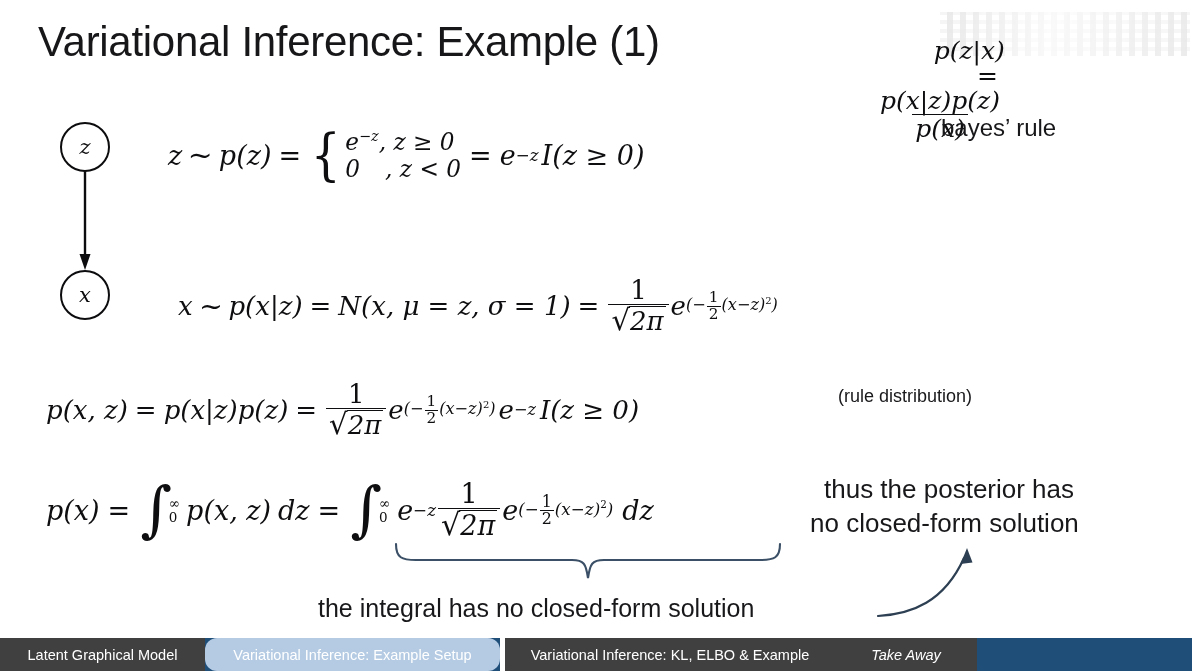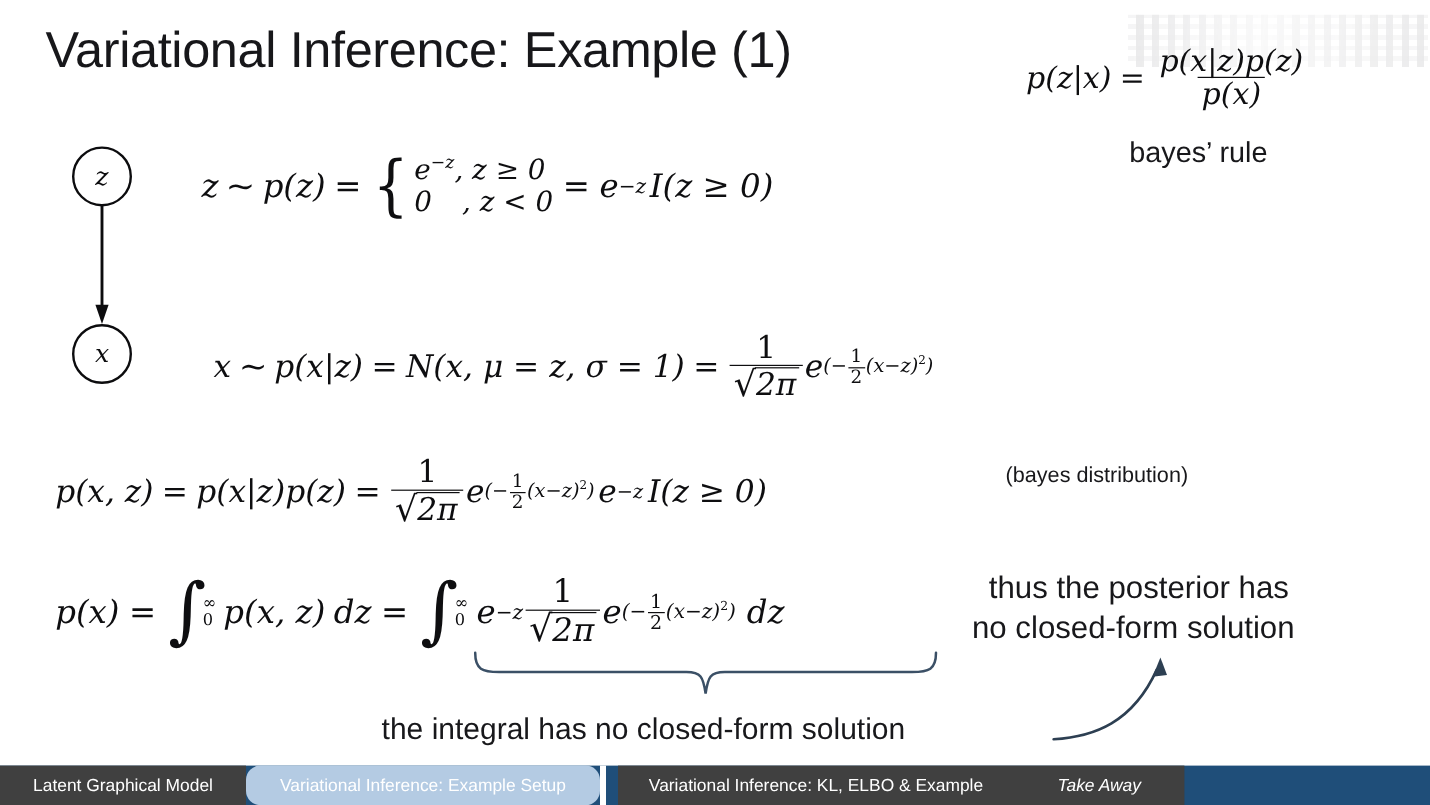--- a/index.html
+++ b/index.html
@@ -209,21 +209,21 @@
     background: #ffffff;
   }
 </style>
 </head>
 <body>
 
 <div id="watermark"></div>
 
 <div id="slide-title">Variational Inference: Example (1)</div>
 
-<div class="math" style="position:absolute; left:855px; top:38px; font-size:25px; display:flex; align-items:center;">
+<div class="math" style="position:absolute; left:875px; top:38px; font-size:25px; display:flex; align-items:flex-end;flex-direction:column;">
   <span>p(z|x)</span>
   <span style="margin:0 7px;">=</span>
   <span class="frac">
     <span class="num">p(x|z)p(z)</span>
     <span class="den">p(x)</span>
   </span>
 </div>
 <div class="anno" style="left:941px; top:114px; font-size:24px;">bayes’ rule</div>
 
 <div class="node" style="left:60px; top:122px;">
@@ -302,21 +302,21 @@
   <span class="sup">
     <span>(−</span><span class="smallfrac">
         <span class="num up">1</span>
         <span class="den up">2</span>
       </span><span>(x−z)</span><span class="sup up">2</span><span>)</span>
   </span>
   <span style="margin-left:3px;">e</span>
     <span class="sup">−z</span>
   <span style="margin-left:4px;">I(z ≥ 0)</span>
 </div>
-<div class="anno" style="left:838px; top:386px; font-size:18px;">(bayes distribution)</div>
+<div class="anno" style="left:838px; top:386px; font-size:18px;">(rule distribution)</div>
 
 <div class="math" style="position:absolute; left:46px; top:480px; font-size:27px; display:flex; align-items:center;">
   <span>p(x)</span>
   <span style="margin:0 8px;">=</span>
   <span class="integral">
     <span class="isym">∫</span>
     <span class="lims">
       <span class="top">∞</span>
       <span class="bot">0</span>
     </span>
@@ -368,19 +368,19 @@
 </svg>
 
 <div id="bottom-nav">
   <div class="nav-seg" style="width:205px;">
     <span>Latent Graphical Model</span>
   </div>
   <div class="nav-seg active" style="width:295px;">
     <span>Variational Inference: Example Setup</span>
   </div>
   <div class="nav-gap"></div>
-  <div class="nav-seg" style="width:330px;margin-left:10px;">
+  <div class="nav-seg" style="width:330px;">
     <span>Variational Inference: KL, ELBO &amp; Example</span>
   </div>
   <div class="nav-seg" style="width:142px;font-style:italic;">
     <span>Take Away</span>
   </div>
 </div>
 
 </body></html>

